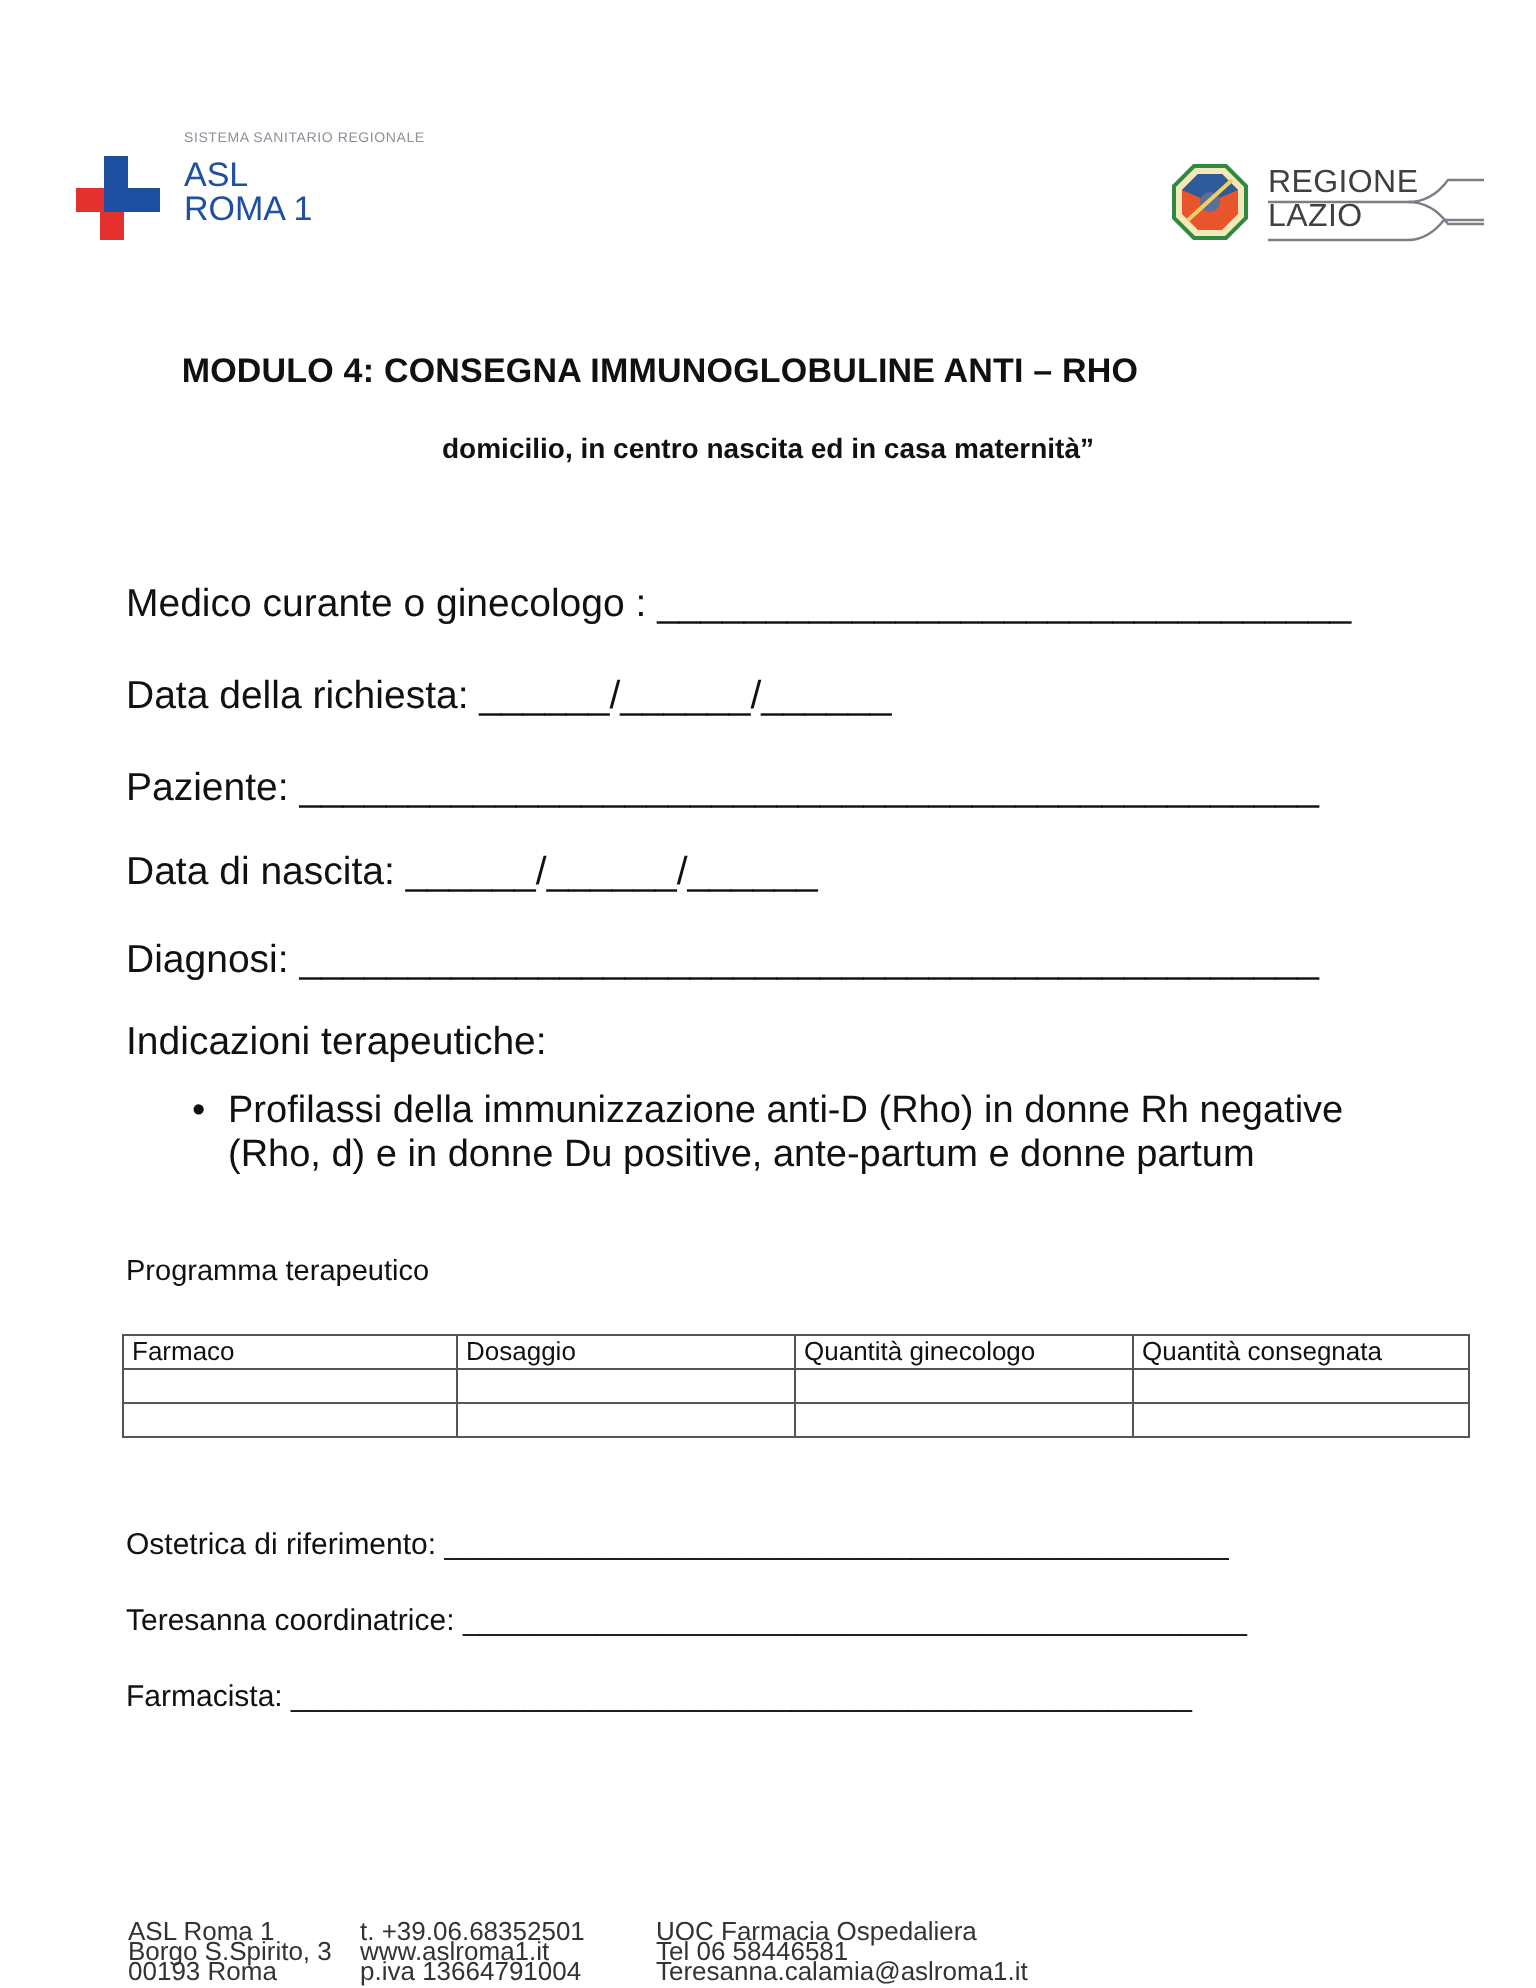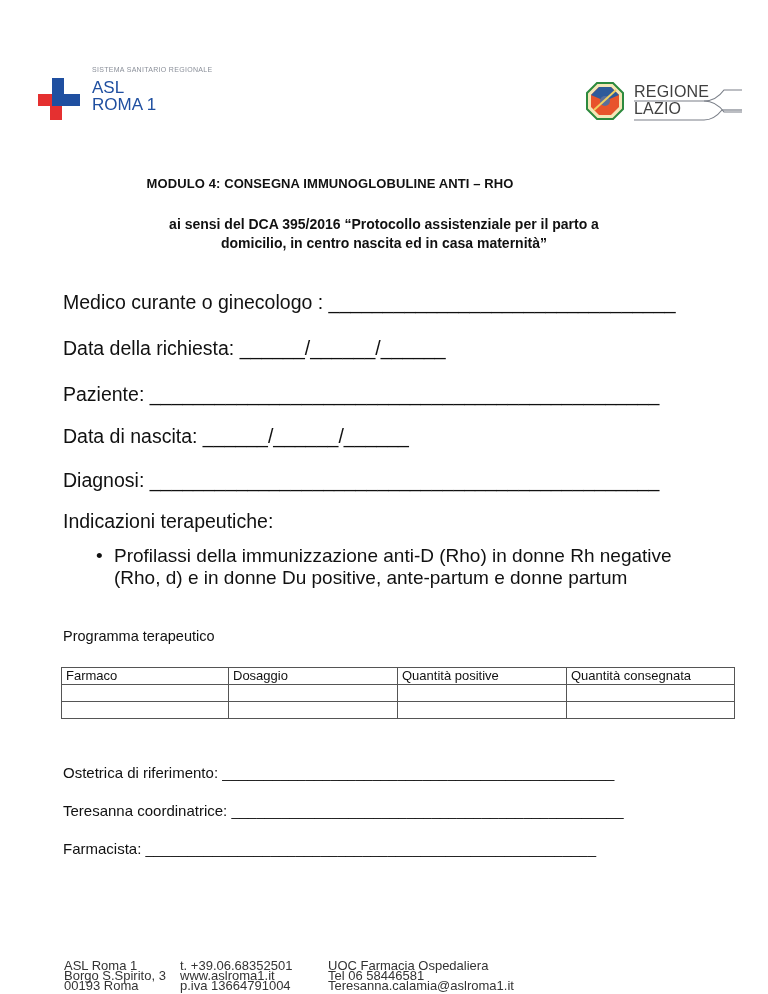--- a/index.html
+++ b/index.html
@@ -19,21 +19,21 @@
               color: #1f4fa0; font-weight: normal; }
 
   .lazio-logo { position: absolute; left: 586px; top: 82px; width: 160px; height: 44px; }
   .lazio-emblem { position: absolute; left: 0; top: 0; width: 38px; height: 38px; }
   .lazio-text { position: absolute; left: 48px; top: 1px; font-size: 16px; line-height: 17px;
                 color: #404040; letter-spacing: 0.2px; }
   .lazio-lines { position: absolute; left: 48px; top: 0; width: 110px; height: 40px; }
 
   
   .title { position: absolute; left: 0; width: 660px; top: 176px; text-align: center;
-           font-weight: bold; font-size: 13px; letter-spacing: 0.1px; }
+           font-weight: bold; font-size: 17px; letter-spacing: 0.1px; }
   .subtitle { position: absolute; left: 90px; width: 588px; top: 215px; text-align: center;
               font-weight: bold; font-size: 14px; line-height: 19px; }
 
   
   .field { position: absolute; left: 63px; font-size: 19.5px; white-space: nowrap; color: #111; }
   .field .fill { letter-spacing: 0; }
 
   .bullet-list { position: absolute; left: 96px; top: 545px; width: 640px; font-size: 19px; line-height: 22px; }
   .bullet-item { position: relative; padding-left: 18px; }
   .bullet-dot { position: absolute; left: 0; top: 0; }
@@ -87,21 +87,20 @@
     <line x1="0" y1="38" x2="70" y2="38" stroke="#7a7f88" stroke-width="1.2"></line>
     <path d="M70 19 Q82 19 90 8 L108 8" stroke="#7a7f88" stroke-width="1.2" fill="none"></path>
     <path d="M70 19 Q82 19 90 30 L108 30" stroke="#7a7f88" stroke-width="1.2" fill="none"></path>
     <path d="M70 38 Q80 38 88 28" stroke="#7a7f88" stroke-width="1.2" fill="none"></path>
     <line x1="88" y1="28" x2="108" y2="28" stroke="#7a7f88" stroke-width="1.2"></line>
   </svg>
 </div>
 
 <div class="title">MODULO 4: CONSEGNA  IMMUNOGLOBULINE ANTI – RHO</div>
 <div class="subtitle">
-  <div>ai sensi del DCA 395/2016 “Protocollo assistenziale per il parto a</div>
   <div>domicilio, in centro nascita ed in casa maternità”</div>
 </div>
 
 <div class="field" style="top:291px;">
   <span>Medico curante o ginecologo : </span><span class="fill">________________________________</span>
 </div>
 <div class="field" style="top:337px;">
   <span>Data della richiesta: </span><span class="fill">______/______/______</span>
 </div>
 <div class="field" style="top:383px;">
@@ -122,21 +121,21 @@
     <div>(Rho, d)  e in donne Du positive, ante-partum e donne partum</div>
   </div>
 </div>
 
 <div class="prog-label">Programma terapeutico</div>
 <table class="prog">
   <tbody>
       <tr>
     <td class="c1">Farmaco</td>
     <td class="c2">Dosaggio</td>
-    <td class="c3">Quantità positive</td>
+    <td class="c3">Quantità ginecologo</td>
     <td>Quantità consegnata</td>
   </tr>
   <tr>
     <td></td>
     <td></td>
     <td></td>
     <td></td>
   </tr>
   <tr>
     <td></td>

